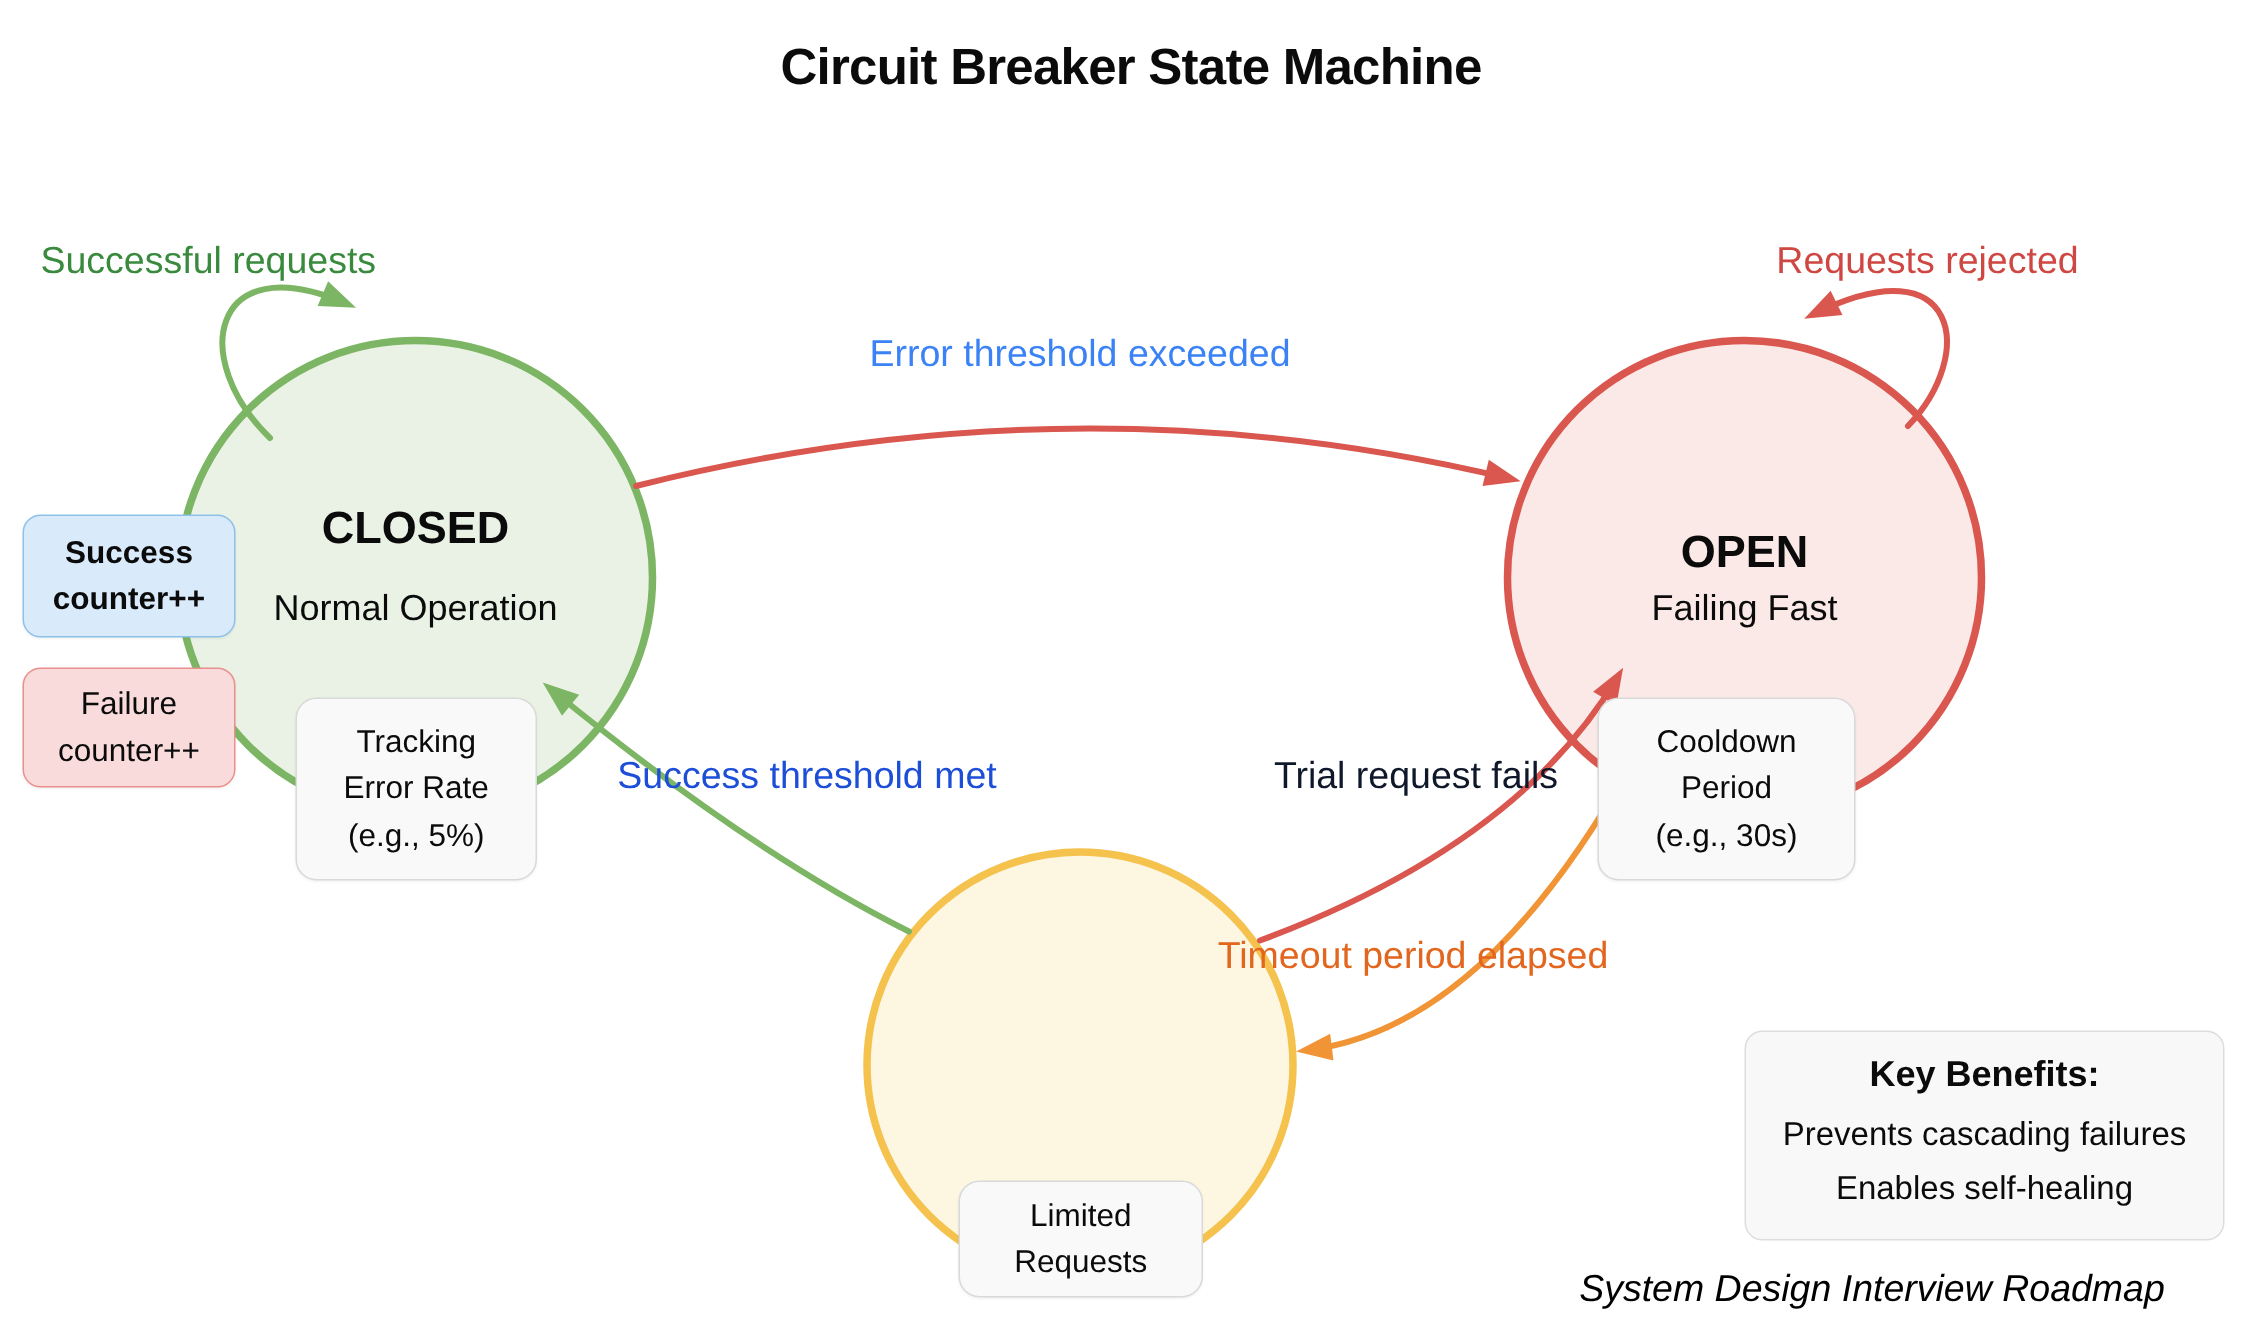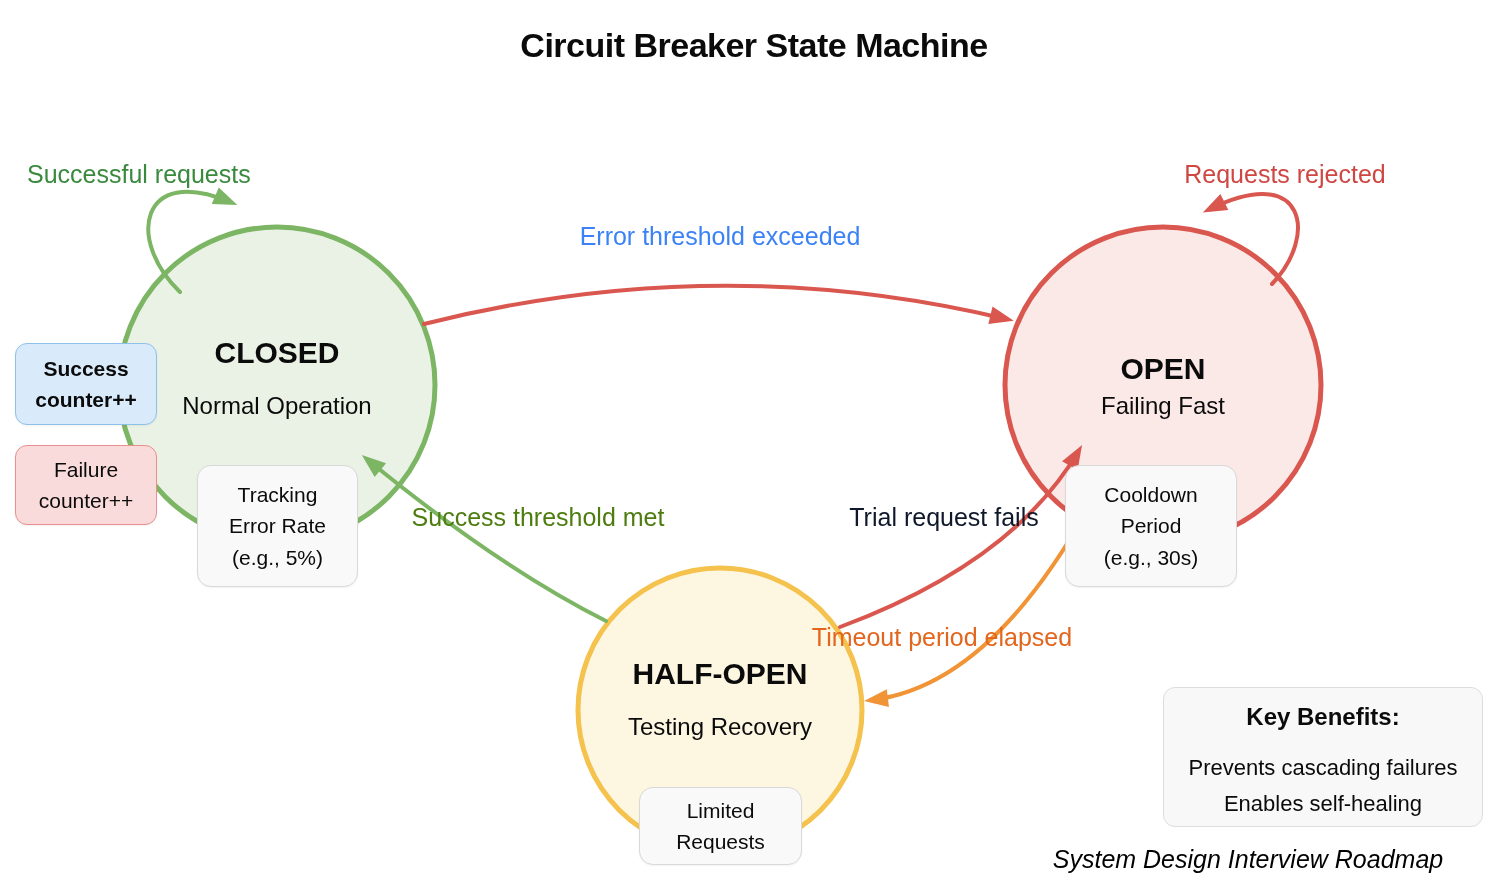--- a/index.html
+++ b/index.html
@@ -74,21 +74,21 @@
     border: 1.5px solid #dddddd;
     border-radius: 12px;
     box-sizing: border-box;
     text-align: center;
     padding-top: 15px;
     z-index: 2;
   }
   .key-benefits-heading {
     font-size: 24px;
     font-weight: 700;
-    margin-bottom: 24px;
+    margin-bottom: 12px;
   }
   .key-benefit-item {
     font-size: 22px;
     margin-bottom: 10px;
   }
   .caption {
     position: absolute;
     left: 1013px; top: 845px;
     width: 470px;
     text-align: center;
@@ -128,27 +128,25 @@
   </svg>
 
   <div class="page-title">Circuit Breaker State Machine</div>
 
   <div class="state-name" style="left:117px; top:336px;">CLOSED</div>
   <div class="state-desc" style="left:117px; top:392px;">Normal Operation</div>
 
   <div class="state-name" style="left:1003px; top:336px;margin-top:16px;">OPEN</div>
   <div class="state-desc" style="left:1003px; top:392px;">Failing Fast</div>
 
-  <div class="state-name" style="left:560px; top:657px;">HALF-OPEN</div>
-  <div class="state-desc" style="left:560px; top:713px;">Testing Recovery</div>
 
   <div class="label" style="left: 27px; top: 160px; color: rgb(58, 138, 62);">Successful requests</div>
   <div class="label" style="left: 500px; top: 222px; width: 440px; color: #3b82f6;">Error threshold exceeded</div>
   <div class="label" style="left: 1140px; top: 160px; width: 290px; color: rgb(207, 71, 66);">Requests rejected</div>
-  <div class="label" style="left: 388px; top: 503px; width: 300px; color: #4d7c0f;">Success threshold met</div>
+  <div class="label" style="left: 388px; top: 503px; width: 300px; color: #1d4ed8;">Success threshold met</div>
   <div class="label" style="left: 794px; top: 503px; width: 300px; color: #0f172a;">Trial request fails</div>
   <div class="label" style="left: 767px; top: 623px; width: 350px; color: rgb(226, 102, 29);">Timeout period elapsed</div>
 
   <div class="note" style="left: 15px; top: 343px; width: 142px; height: 82px; background-color: rgb(217, 234, 250); border-color: rgb(142, 193, 234); font-weight: bold;">Success
 counter++</div>
   <div class="note" style="left: 15px; top: 445px; width: 142px; height: 80px; background-color: rgb(250, 219, 219); border-color: rgb(233, 144, 142);">Failure
 counter++</div>
   <div class="note gray" style="left:197px; top:465px; width:161px; height:122px;">Tracking
 Error Rate
 (e.g., 5%)</div>

